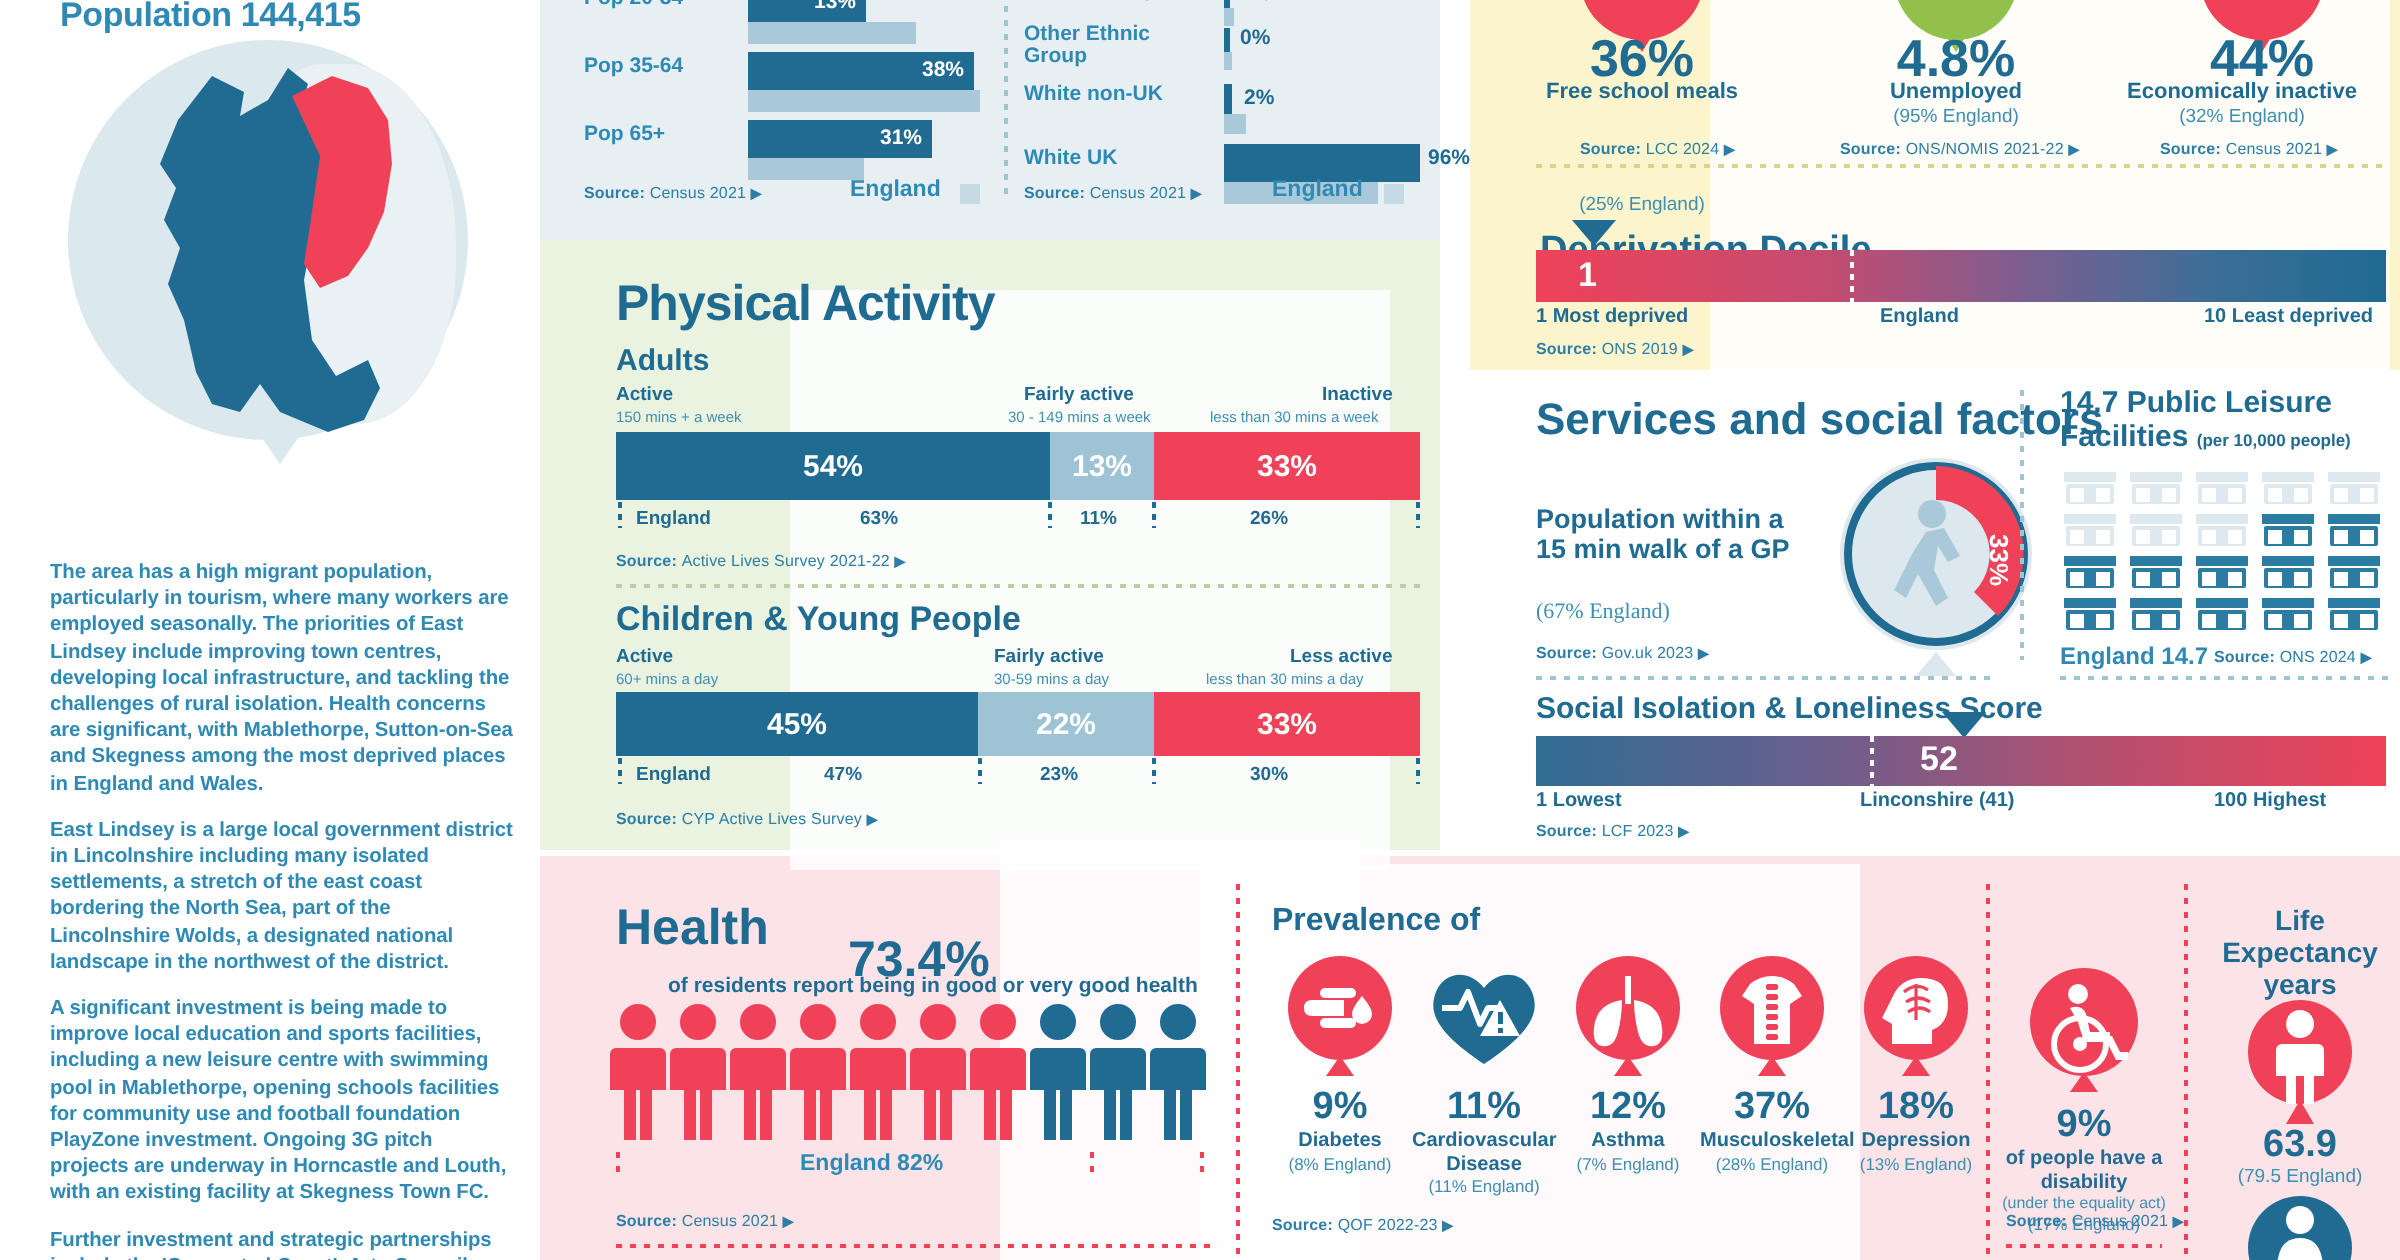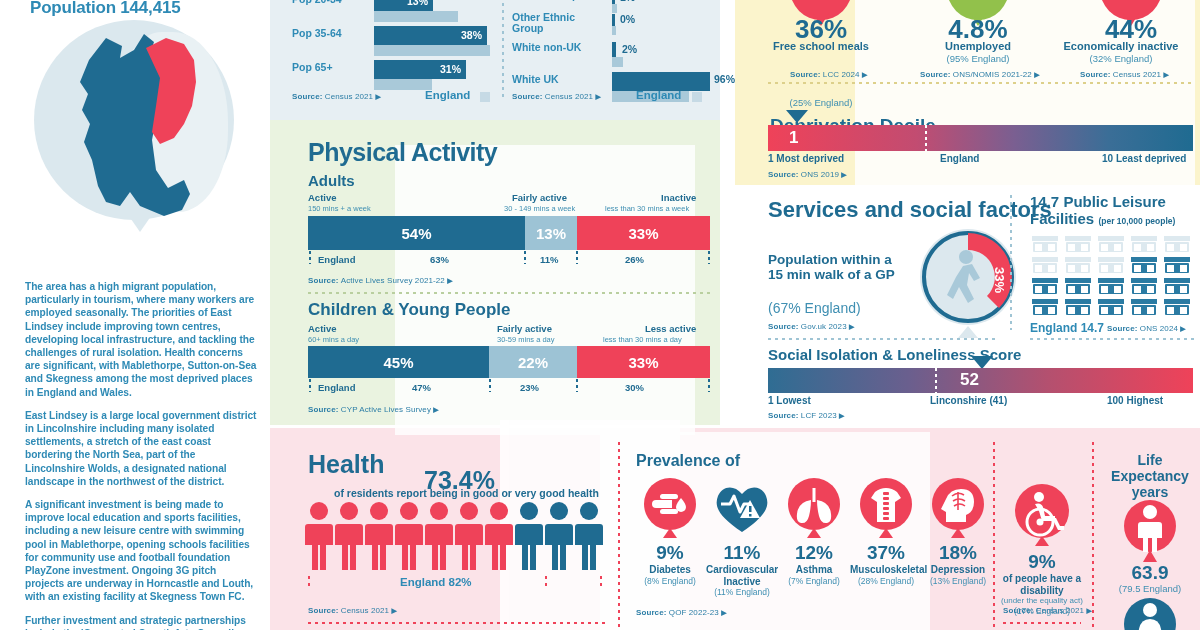--- a/index.html
+++ b/index.html
@@ -348,21 +348,21 @@
   <div style="position:absolute;left:940px;top:153px;font-size:10px;font-weight:bold;color:#1f6b91;">England</div>
   <div style="position:absolute;left:1102px;top:153px;font-size:10px;font-weight:bold;color:#1f6b91;">10 Least deprived</div>
   <div class="src" style="position:absolute;left:768px;top:170px;">
     <span class="lbl">Source:</span>
     <span class="val">ONS 2019</span>
     <span class="tri">▶</span>
   </div>
 
   <div id="svc-title">Services and social factors</div>
   <div style="position:absolute;left:768px;top:252px;width:128px;font-size:13.5px;font-weight:bold;line-height:15px;color:#1f6b91;">Population within a 15 min walk of a GP</div>
-  <div style="position:absolute;left:768px;top:300px;font-size:14px;color:#3f8fb2;">(67% England)</div>
+  <div style="position:absolute;left:768px;top:300px;font-size:11px;color:#3f8fb2;font-family:Liberation Serif, serif;">(67% England)</div>
   <div class="src" style="position:absolute;left:768px;top:322px;">
     <span class="lbl">Source:</span>
     <span class="val">Gov.uk 2023</span>
     <span class="tri">▶</span>
   </div>
 
   <svg style="position:absolute;left:913px;top:222px;width:110px;height:122px;" viewBox="0 0 110 122">
     <circle cx="55" cy="55" r="48" fill="#dce8ee"></circle>
     <path d="M55 104 L45 116 L65 116 Z" fill="#dce8ee"></path>
     <circle cx="55" cy="55" r="44" fill="none" stroke="#1f6b91" stroke-width="4"></circle>
@@ -620,21 +620,21 @@
 
   <div class="prev-item" style="left:706px;top:478px;">
     <svg width="72" height="60" viewBox="0 0 72 60">
       <path d="M36 54 C12 38 8 28 12 18 C16 8 28 6 36 16 C44 6 56 8 60 18 C64 28 60 38 36 54 Z" fill="#1f6b91"></path>
       <path d="M15 26 h9 l4 -8 l6 16 l4 -8 h6" stroke="#ffffff" stroke-width="3" fill="none" stroke-linejoin="round"></path>
       <path d="M44 22 L54 40 H34 Z" fill="#ffffff"></path>
         <rect x="43" y="28" width="2.5" height="6" fill="#1f6b91"></rect>
         <rect x="43" y="36" width="2.5" height="2.5" fill="#1f6b91"></rect>
     </svg>
     <div class="prev-pct">11%</div>
-    <div class="prev-lbl">Cardiovascular Inactive</div>
+    <div class="prev-lbl">Cardiovascular Disease</div>
     <div class="prev-sub">(11% England)</div>
   </div>
 
   <div class="prev-item" style="left:778px;top:478px;">
     <svg width="72" height="60" viewBox="0 0 72 60">
       <circle cx="36" cy="26" r="26" fill="#ef4259"></circle>
         <path d="M36 50 L29 60 L43 60 Z" fill="#ef4259"></path>
       <g fill="#ffffff">
           <rect x="34.5" y="10" width="3" height="14"></rect>
       <path d="M33 22 q-13 2 -14 14 q-1 8 4 9 q6 1 8 -7 q2 -8 2 -16z"></path>

